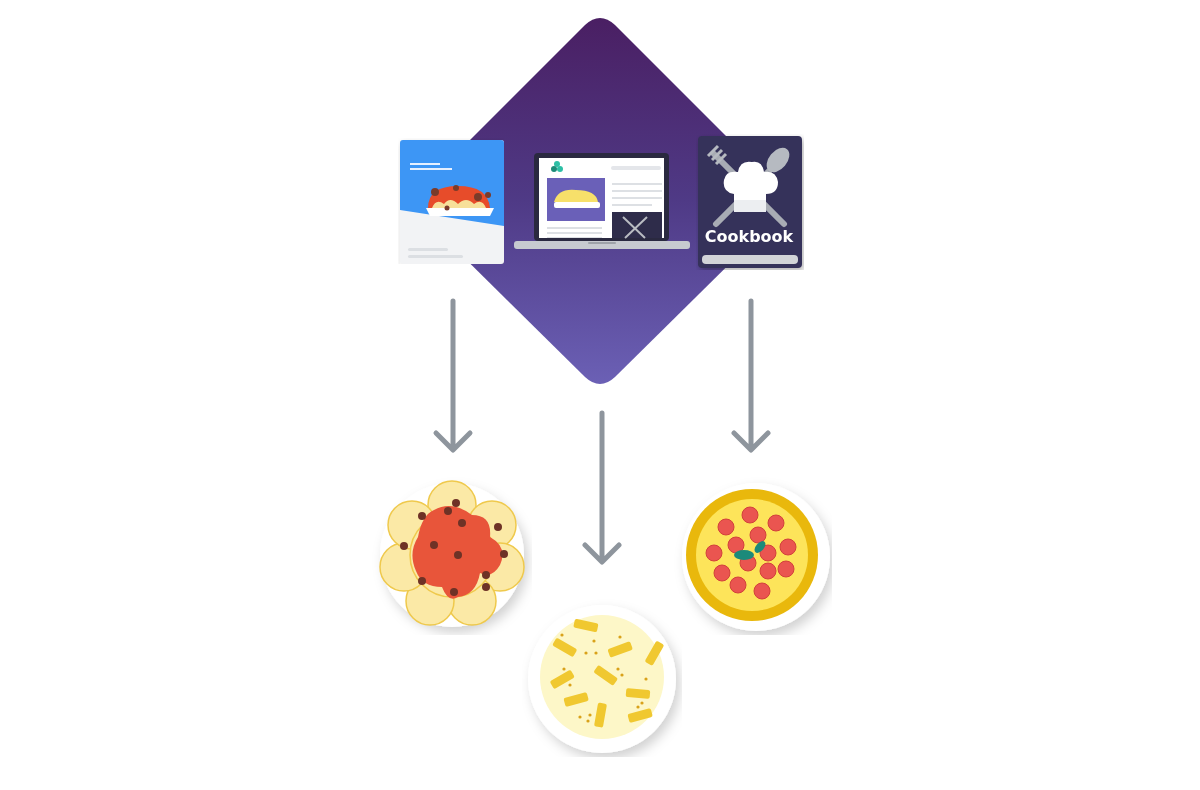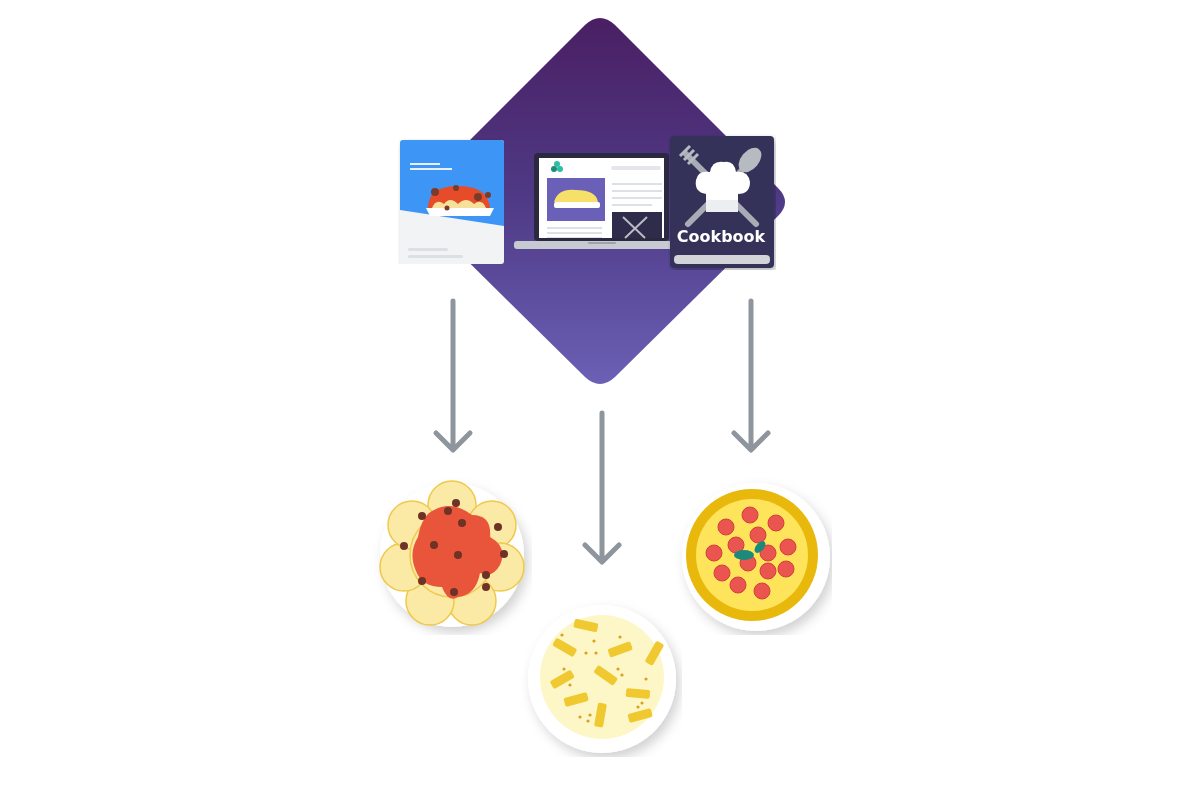--- a/index.html
+++ b/index.html
@@ -66,21 +66,21 @@
     <rect x="33" y="77" width="55" height="2" fill="#dde0e4"></rect>
       <rect x="33" y="82" width="55" height="2" fill="#dde0e4"></rect>
     <rect x="33" y="87" width="55" height="1" fill="#dde0e4"></rect>
     <rect x="98" y="62" width="50" height="26" fill="#2e2c4a"></rect>
     <path d="M109 67 L131 88 M133 67 L111 88" stroke="#b9bcc2" stroke-width="2"></path>
     <rect x="0" y="91" width="176" height="8" rx="3" fill="#c7cad0"></rect>
     <rect x="74" y="92" width="28" height="2" rx="1" fill="#9ea2a9"></rect>
   </svg>
 </div>
 
-<div class="abs" style="left:668px;top:134px;width:108px;height:136px;">
+<div class="abs" style="left:696px;top:134px;width:108px;height:136px;">
   <svg width="108" height="136" viewBox="0 0 108 136">
     <defs>
         <filter id="sh2" x="-20%" y="-20%" width="140%" height="140%">
           <feDropShadow dx="2" dy="3" stdDeviation="3" flood-opacity="0.3"></feDropShadow>
         </filter>
       </defs>
     <rect x="2" y="2" width="104" height="132" rx="4" fill="#34305a" filter="url(#sh2)"></rect>
     <path d="M18 20 L88 90" stroke="#a8acb4" stroke-width="6" stroke-linecap="round"></path>
     <path d="M90 20 L20 90" stroke="#a8acb4" stroke-width="6" stroke-linecap="round"></path>
     <ellipse cx="82" cy="26" rx="9" ry="14" transform="rotate(40 82 26)" fill="#b6bac1"></ellipse>

